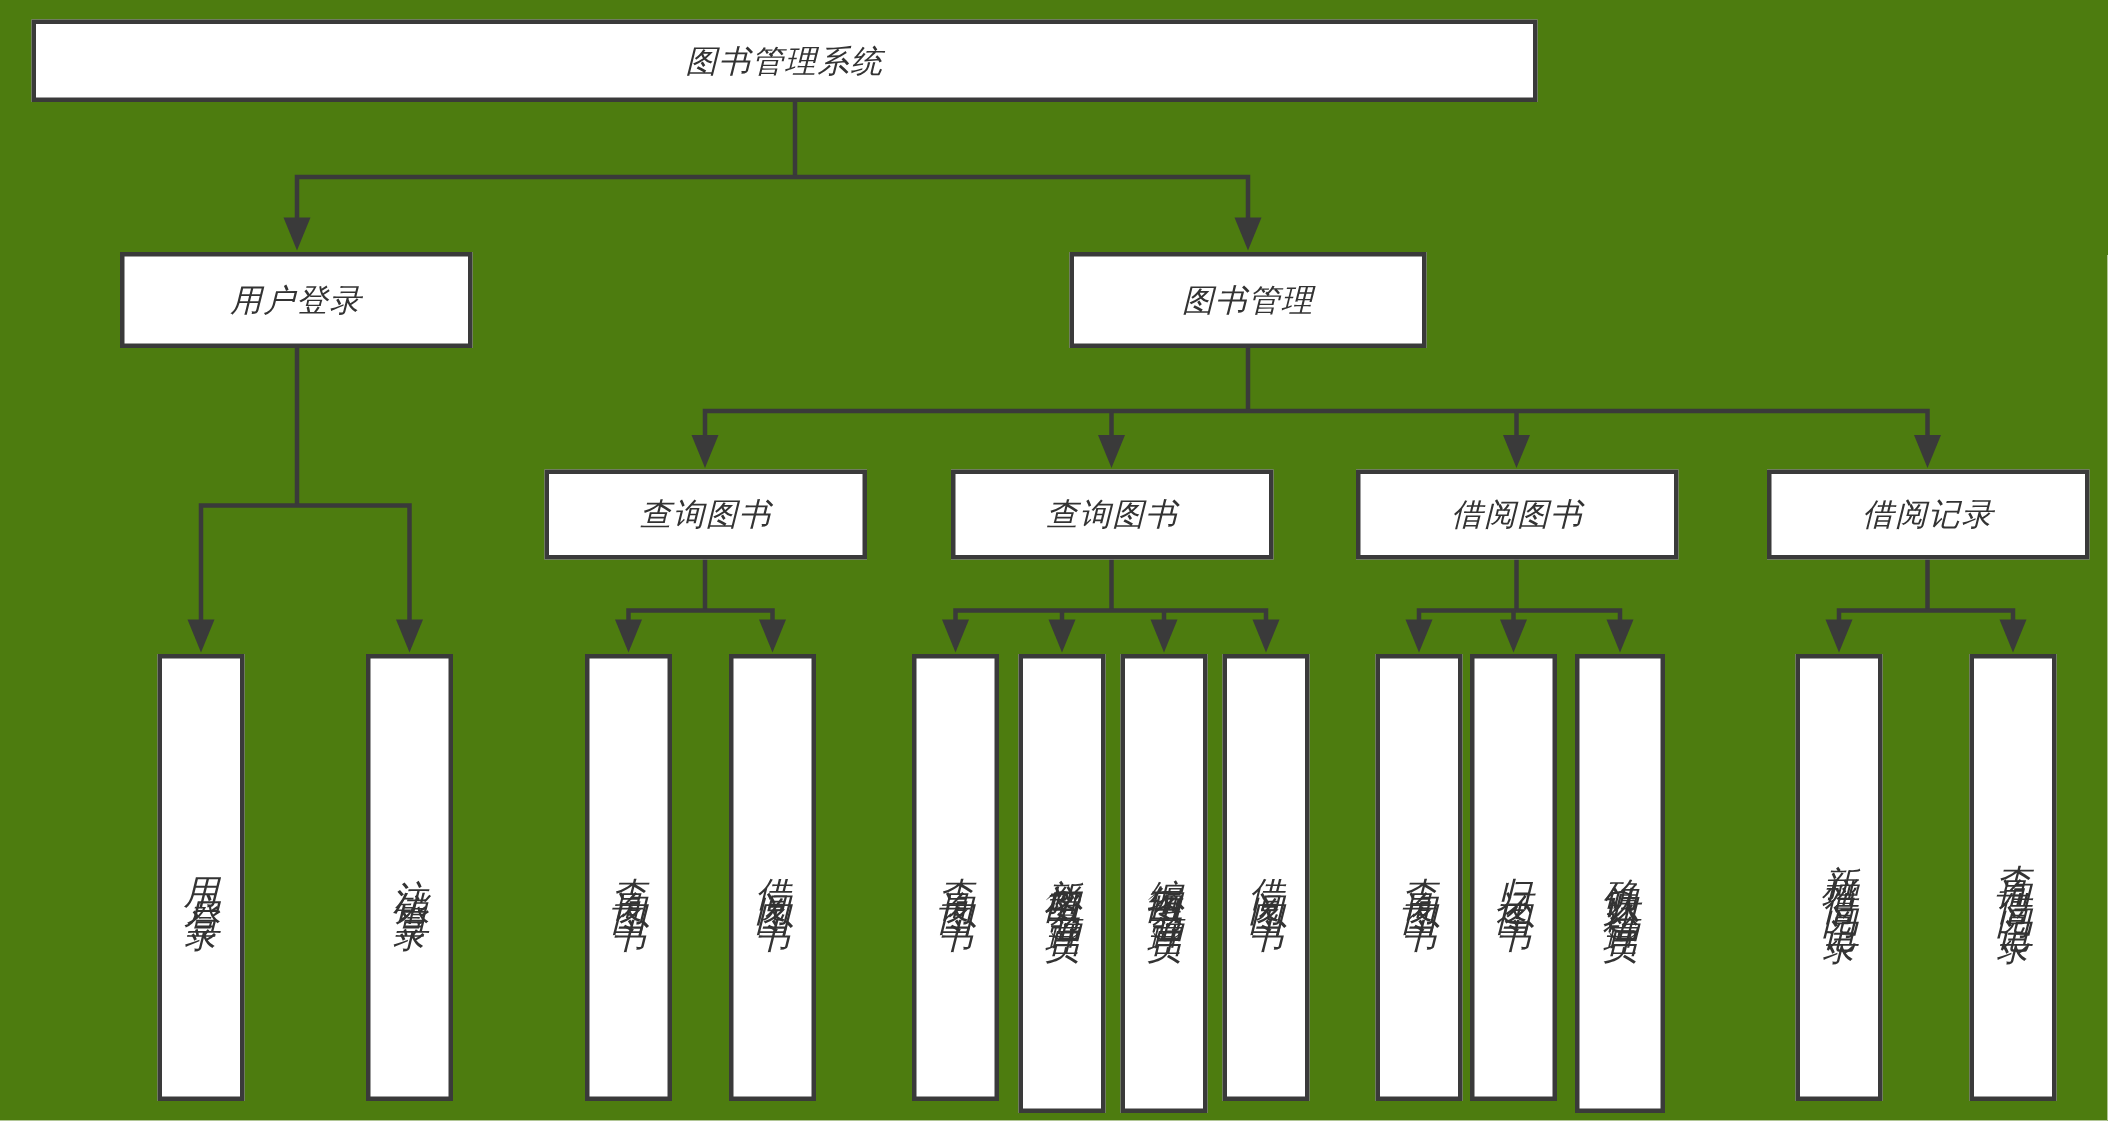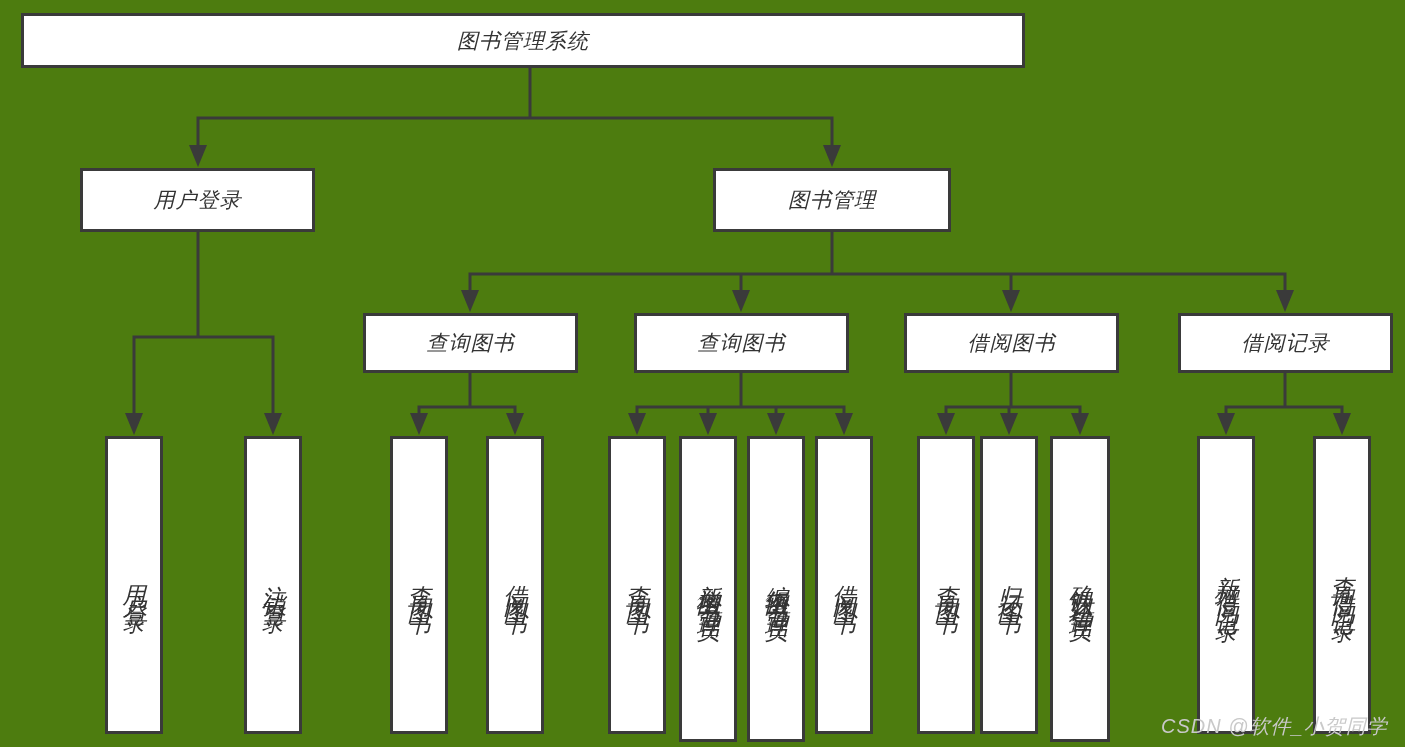--- a/index.html
+++ b/index.html
@@ -160,15 +160,14 @@
     <span class="vtext">确认归还（管理员）</span>
   </div>
 
   <div class="node leaf" style="left:1197px; top:436px; width:58px; height:298px;">
     <span class="vtext">新增借阅记录</span>
   </div>
   <div class="node leaf" style="left:1313px; top:436px; width:58px; height:298px;">
     <span class="vtext">查询借阅记录</span>
   </div>
 
-  <div class="watermark">CSDN @软件_小贺同学</div>
 
 </div>
 
 </body></html>

